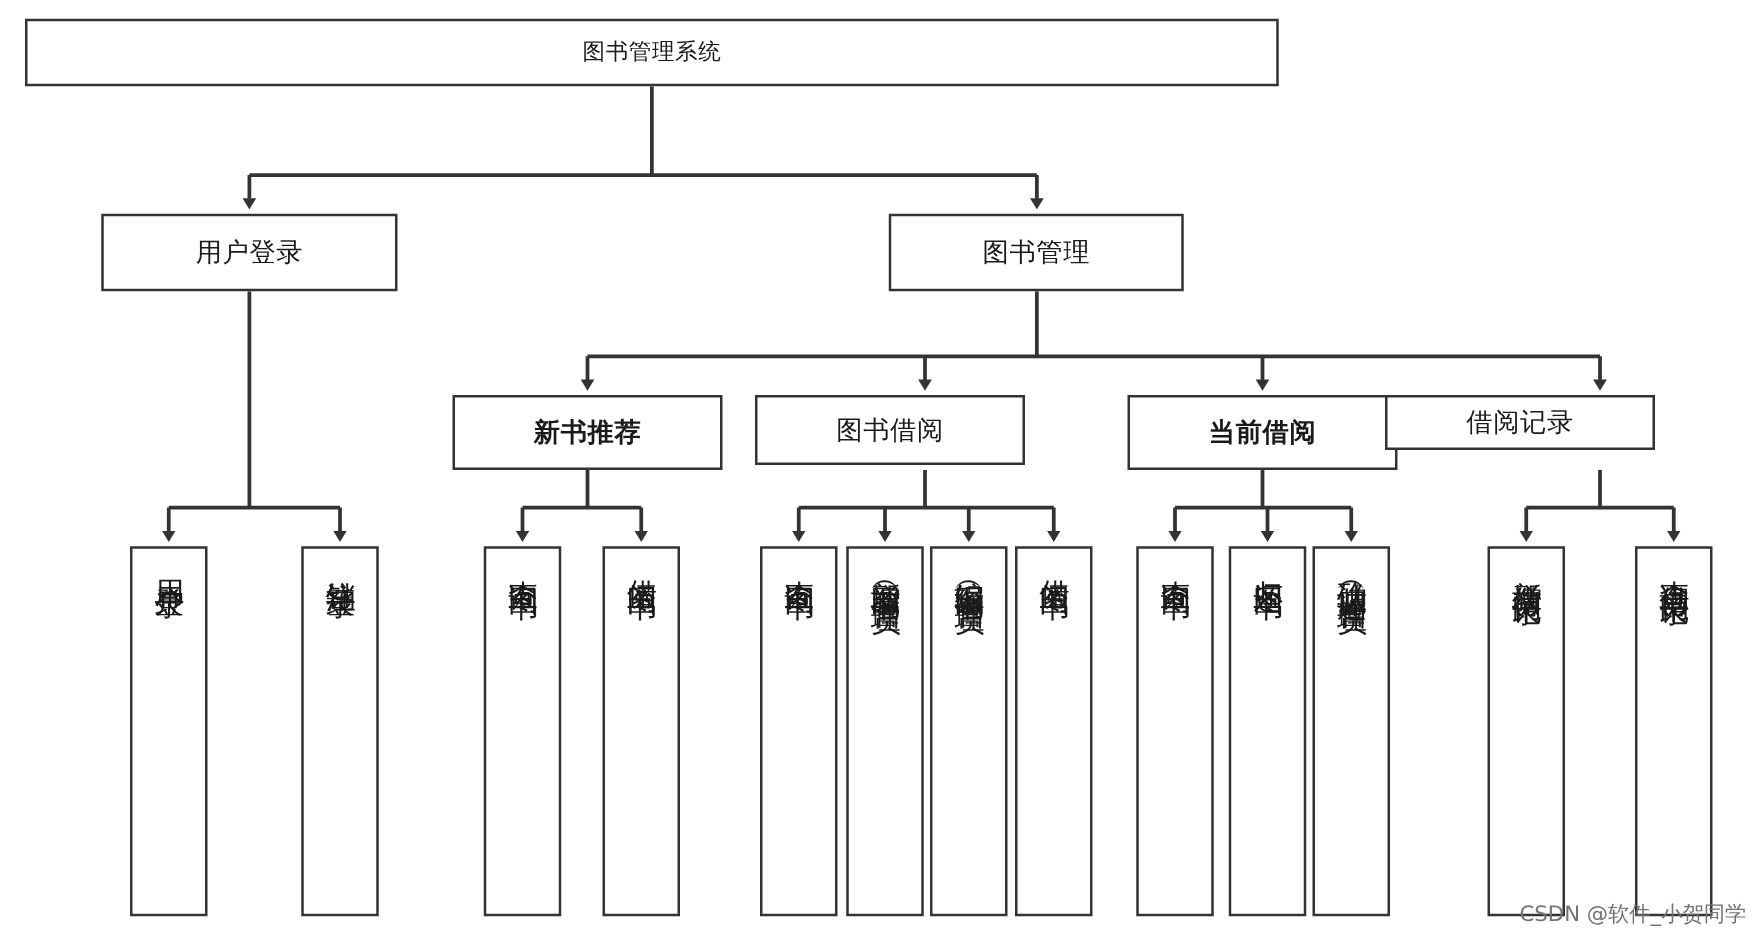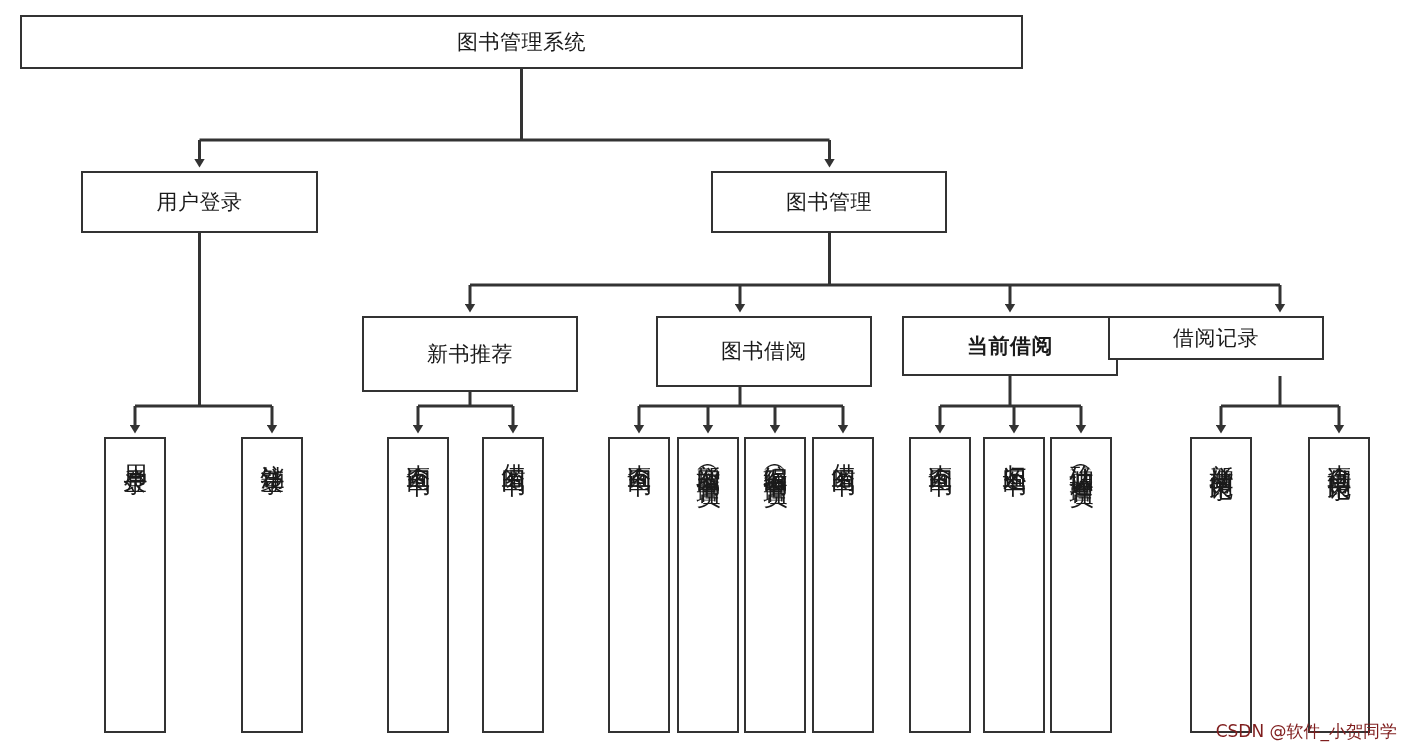--- a/index.html
+++ b/index.html
@@ -53,27 +53,27 @@
     padding-top: 6px;
   }
   .node.vert .lbl {
     writing-mode: vertical-rl;
     text-orientation: upright;
     font-size: 24px;
     line-height: 1.05;
     letter-spacing: 3px;
     white-space: nowrap;
   }
-  .node.root .lbl { font-size: 21px; }
+  .node.root .lbl { font-size: 18px; }
   .watermark {
     position: absolute;
     right: 8px;
     bottom: 4px;
     font-size: 17px;
-    color: #7f1d1d;
+    color: #737373;
     white-space: nowrap;
     z-index: 5;
     font-family: "DejaVu Sans", "Liberation Sans", sans-serif;
   }
 </style>
 </head>
 <body>
 
 <div id="canvas">
 
@@ -124,24 +124,24 @@
     <span class="lbl">图书管理系统</span>
   </div>
 
   <div class="node horiz" id="n-user-login" style="left: 81px; top: 171px; width: 237px; height: 62px;">
     <span class="lbl">用户登录</span>
   </div>
   <div class="node horiz" id="n-book-manage" style="left: 711px; top: 171px; width: 236px; height: 62px;">
     <span class="lbl">图书管理</span>
   </div>
 
-  <div class="node horiz" id="n-new-book-rec" style="left: 362px; top: 316px; width: 216px; height: 76px;">
+  <div class="node horiz" id="n-new-book-rec" style="left: 362px; top: 316px; width: 216px; height: 60px; font-weight: bold;">
     <span class="lbl">新书推荐</span>
   </div>
-  <div class="node horiz" id="n-book-borrow" style="left: 656px; top: 316px; width: 216px; height: 71px;">
+  <div class="node horiz" id="n-book-borrow" style="left: 604px; top: 316px; width: 216px; height: 56px;">
     <span class="lbl">图书借阅</span>
   </div>
   <div class="node horiz" id="n-current-borrow" style="left: 902px; top: 316px; width: 216px; height: 60px; font-weight: bold;">
     <span class="lbl">当前借阅</span>
   </div>
   <div class="node horiz" id="n-borrow-record" style="left: 1108px; top: 316px; width: 216px; height: 44px;">
     <span class="lbl">借阅记录</span>
   </div>
 
   <div id="leaf-layer">

